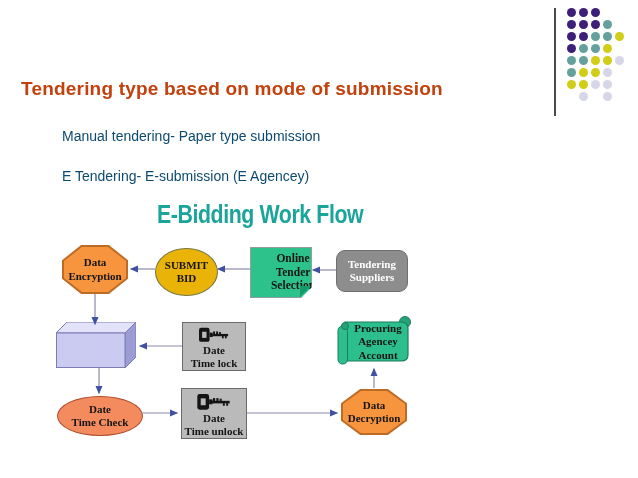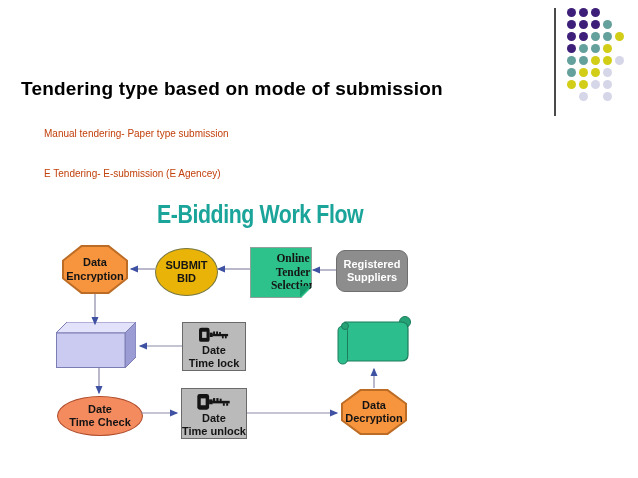--- a/index.html
+++ b/index.html
@@ -7,33 +7,33 @@
     width:638px;height:478px;position:relative;background:#ffffff;
     font-family:"Liberation Sans","DejaVu Sans",sans-serif;overflow:hidden;
   }
   
   .vline{position:absolute;left:554px;top:8px;width:1.5px;height:108px;background:#4a4a4a;}
   #dot-grid{position:absolute;left:567px;top:8px;width:66px;height:104px;}
   .dot{position:absolute;width:9px;height:9px;border-radius:50%;}
   
   .slide-title{
     position:absolute;left:21px;top:78px;width:520px;
-    font-size:19px;font-weight:bold;color:#000000;letter-spacing:.2px;
-  }
-  .bullet-line{position:absolute;left:44px;font-size:10px;color:#c2410c;}
+    font-size:19px;font-weight:bold;color:#c2410c;letter-spacing:.2px;
+  }
+  .bullet-line{position:absolute;left:62px;font-size:14px;color:#0c4a6e;}
   .bullet-1{top:128px;}
   .bullet-2{top:168px;}
   .diagram-title{
     position:absolute;left:157px;top:199px;
     font-size:26px;font-weight:bold;color:#1BA49A;
     transform:scaleX(.82);transform-origin:left top;white-space:nowrap;
     letter-spacing:-.5px;
   }
   
-  .node{position:absolute;display:flex;align-items:center;justify-content:center;text-align:center;}
+  .node{position:absolute;display:flex;align-items:center;justify-content:center;text-align:center;font-family:Liberation Serif, serif;}
   .node-label{
     font-size:11px;font-weight:bold;color:#141414;line-height:1.2;
     white-space:pre-line;
   }
   
   .oct-outer{
     clip-path:polygon(29% 0%,71% 0%,100% 31%,100% 69%,71% 100%,29% 100%,0% 69%,0% 31%);
     background:#BC6C25;
   }
   .oct-inner{
@@ -142,21 +142,21 @@
 </div>
 
 <div class="node n-online-tender">
   <span class="node-label">Online
 Tender
 Selection</span>
   <span class="fold"></span>
 </div>
 
 <div class="node n-registered">
-  <span class="node-label">Registered
+  <span class="node-label">Tendering
 Suppliers</span>
 </div>
 
 <div class="node n-folder">
   <svg class="shape-svg" width="80" height="46" viewBox="0 0 80 46">
     <polygon points="0,11 11,0 80,0 69,11" fill="#E2E2FA" stroke="#7C7CB4" stroke-width="1"></polygon>
     <polygon points="69,11 80,0 80,35 69,46" fill="#9C9CD4" stroke="#7C7CB4" stroke-width="1"></polygon>
     <rect x="0.5" y="11" width="68.5" height="34.5" fill="#CBCBF1" stroke="#7C7CB4" stroke-width="1"></rect>
   </svg>
 </div>
@@ -177,20 +177,23 @@
 Time lock</span>
 </div>
 
 <div class="node n-scroll">
   <svg class="shape-svg" width="79" height="54" viewBox="0 0 79 54">
     <circle cx="70" cy="9" r="5.5" fill="#25a377" stroke="#1d7c5c"></circle>
     <path d="M10 9 H66 Q73 9 73 16 V42 Q73 48 66 48 H10 Z" fill="#2DBE8E" stroke="#1d7c5c" stroke-width="1.2"></path>
     <rect x="3" y="13" width="9.5" height="38" rx="4.5" fill="#2DBE8E" stroke="#1d7c5c"></rect>
     <circle cx="10" cy="13" r="3.5" fill="#25a377" stroke="#1d7c5c"></circle>
   </svg>
+  <span class="node-label">Procuring
+Agencey
+Account</span>
 </div>
 
 <div class="node n-time-check">
   <span class="node-label">Date
 Time Check</span>
 </div>
 
 <div class="node key-box n-time-unlock">
   <svg width="36" height="20" viewBox="0 0 36 20">
     <rect x="1" y="2" width="12" height="16" rx="2.5" fill="#141414"></rect>

